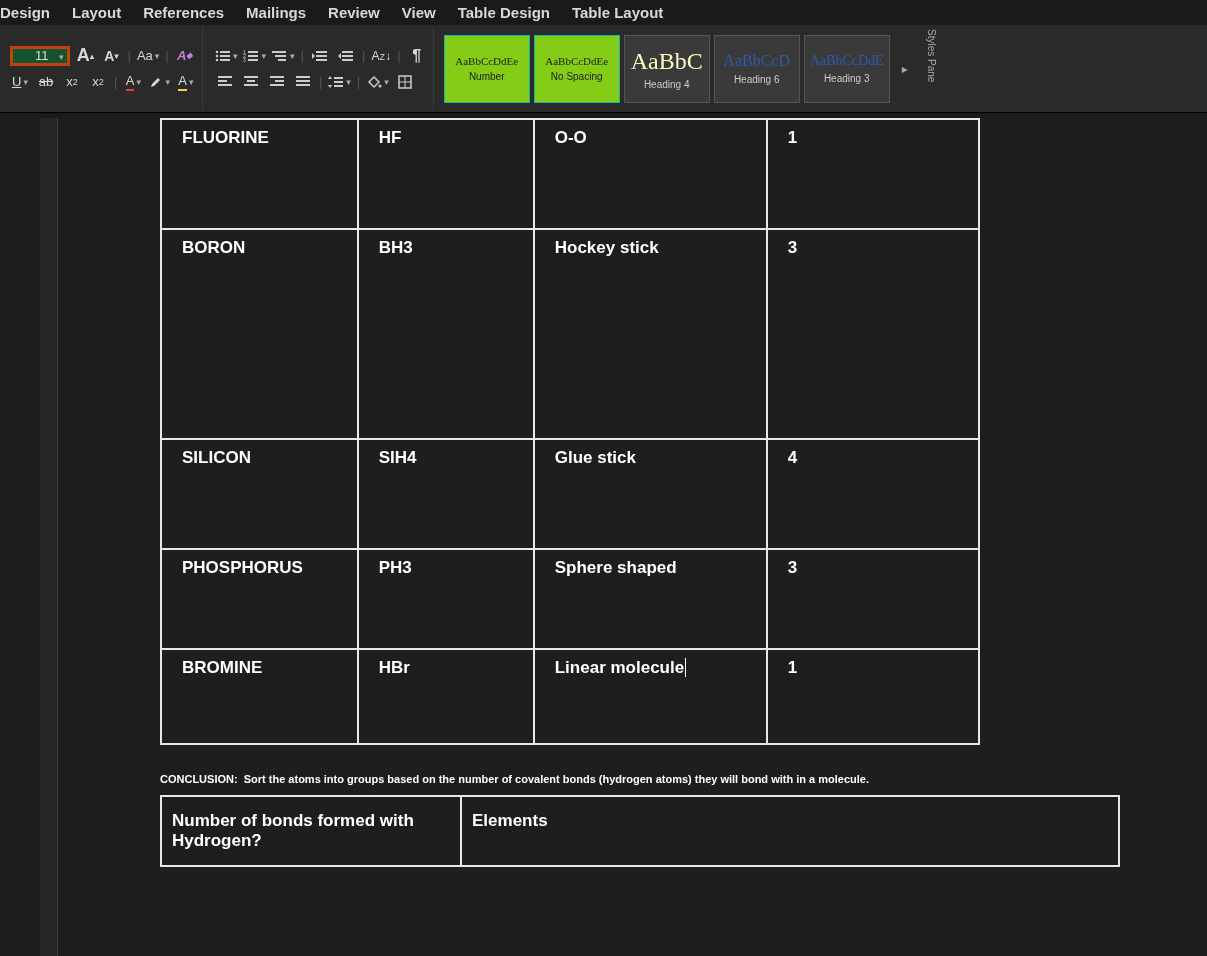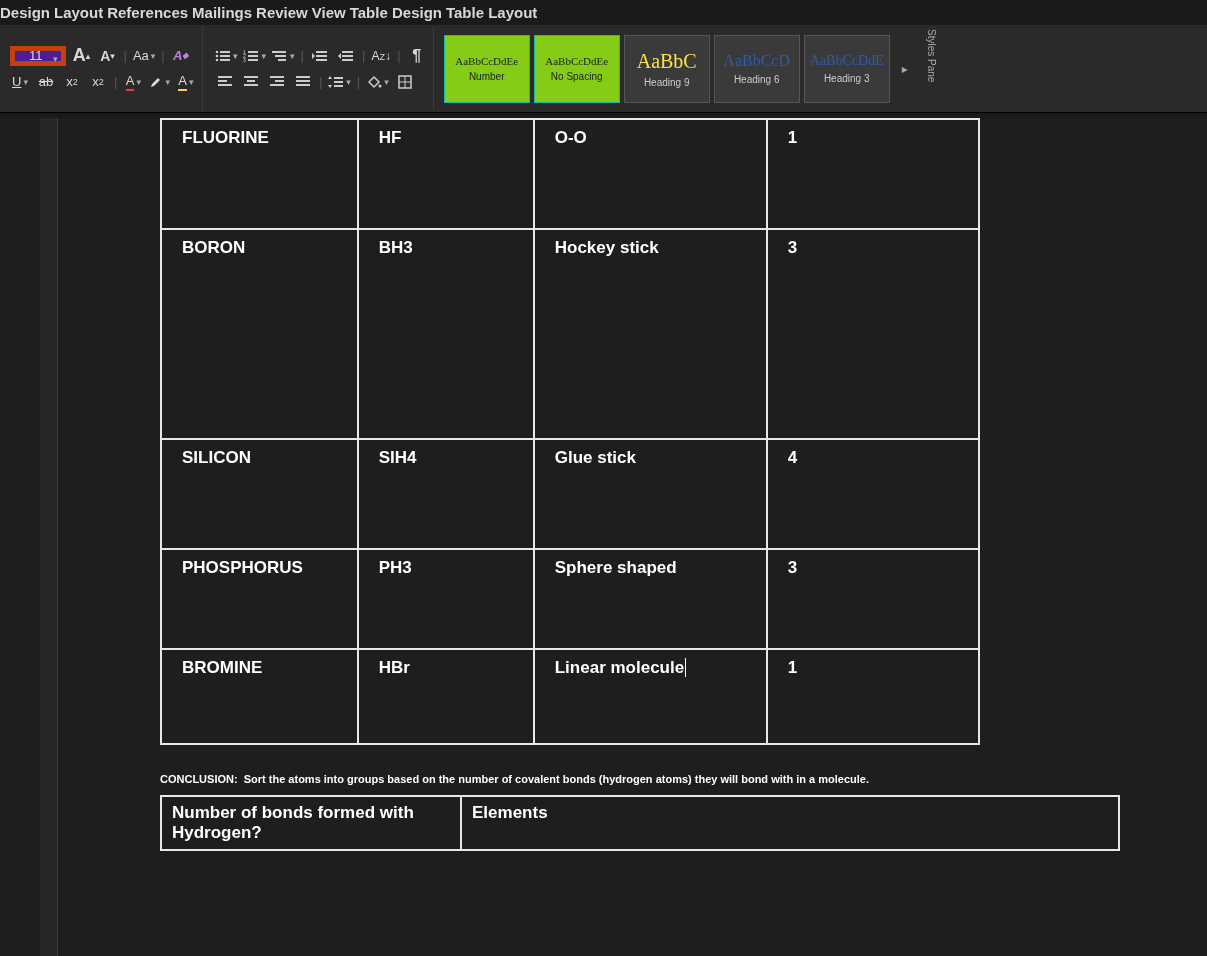--- a/index.html
+++ b/index.html
@@ -8,21 +8,21 @@
     color: #e0e0e0;
     font-family: "Segoe UI", Arial, sans-serif;
     width: 1207px;
     height: 956px;
     overflow: hidden;
     position: relative;
   }
   
   .ribbon-tabs {
     display: flex;
-    gap: 4px;
+    gap: 22px;
     padding: 4px 0 4px 0;
     font-size: 15px;
     font-weight: 600;
     color: #d8d8d8;
   }
   .ribbon-tabs div { cursor: pointer; }
   
   .toolbar {
     display: flex;
     align-items: stretch;
@@ -47,23 +47,23 @@
     display: inline-flex;
     align-items: center;
     justify-content: center;
     min-width: 20px;
     height: 20px;
     cursor: pointer;
     color: #d8d8d8;
   }
   .dd { font-size: 9px; margin-left: 2px; color: #aaa; }
   .font-size-box {
-    background: #4c1d95;
-    border: 5px solid #c2410c;
-    padding: 1px 18px 1px 14px;
+    background: #14532d;
+    border: 3px solid #c2410c;
+    padding: 1px 18px 1px 22px;
     font-size: 13px;
     position: relative;
   }
   .font-size-box .dd { position: absolute; right: 3px; top: 3px; }
   .bigA { font-size: 18px; font-weight: bold; }
   .smallA { font-size: 14px; font-weight: bold; }
   .sup { font-size: 9px; vertical-align: super; }
   .underline-y { border-bottom: 2px solid #ffd040; padding-bottom:1px;}
   .underline-r { border-bottom: 2px solid #e04040; padding-bottom:1px;}
   
@@ -76,21 +76,21 @@
     display:flex;
     flex-direction:column;
     align-items:center;
     justify-content:center;
     font-size:11px;
     border:1px solid #14b8a6;
     cursor:pointer;
   }
   .style-item.dark { background:#3a3a3a; color:#ccc; border:1px solid #555;}
   .style-item .preview { font-family:"Times New Roman",serif; }
-  .style-item .preview.h1 { font-size:20px; color:#fde047;}
+  .style-item .preview.h1 { font-size:24px; color:#fef9c3;}
   .style-item .preview.h2 { font-size:16px; color:#2e5aac;}
   .style-item .preview.h3 { font-size:14px; color:#2e5aac;}
   .style-item .label { font-size:10px; margin-top:4px;}
   .styles-pane-label { writing-mode: vertical-lr; font-size:10px; color:#aaa; padding:2px;}
   
   .doc-scroll {
     position:absolute;
     top:118px; left:0; right:0; bottom:0;
     overflow:hidden;
     background:#1e1e1e;
@@ -137,21 +137,21 @@
     color:#fff;
   }
   .conclusion .lead { font-weight:800; }
   table.doc-table2 {
     border-collapse:collapse;
     width:960px;
     margin-top:6px;
   }
   table.doc-table2 td {
     border:2px solid #e8e8e8;
-    padding:6px 10px;
+    padding:14px 10px;
     vertical-align:top;
     color:#fff;
     font-weight:700;
   }
   table.doc-table2 td.c0 { width:300px;}
   svg { display:block; }
 </style>
 </head>
 <body>
 
@@ -376,21 +376,21 @@
     <div class="style-item">
       <span class="preview">AaBbCcDdEe</span>
       <span class="label">Number</span>
     </div>
     <div class="style-item">
       <span class="preview">AaBbCcDdEe</span>
       <span class="label">No Spacing</span>
     </div>
     <div class="style-item dark">
       <span class="preview h1">AaBbC</span>
-      <span class="label">Heading 9</span>
+      <span class="label">Heading 4</span>
     </div>
     <div class="style-item dark">
       <span class="preview h2">AaBbCcD</span>
       <span class="label">Heading 6</span>
     </div>
     <div class="style-item dark">
       <span class="preview h3">AaBbCcDdE</span>
       <span class="label">Heading 3</span>
     </div>
     <div class="btn" style="flex-direction:column;height:68px;justify-content:center">

